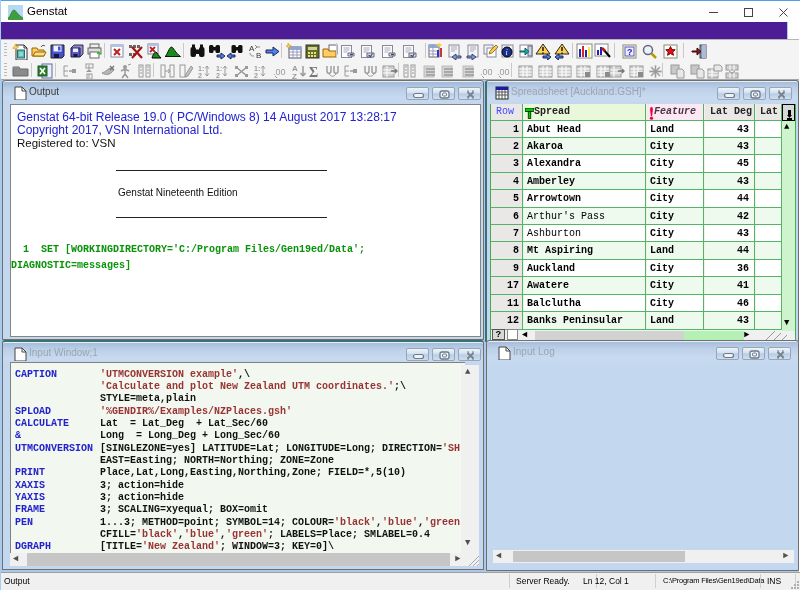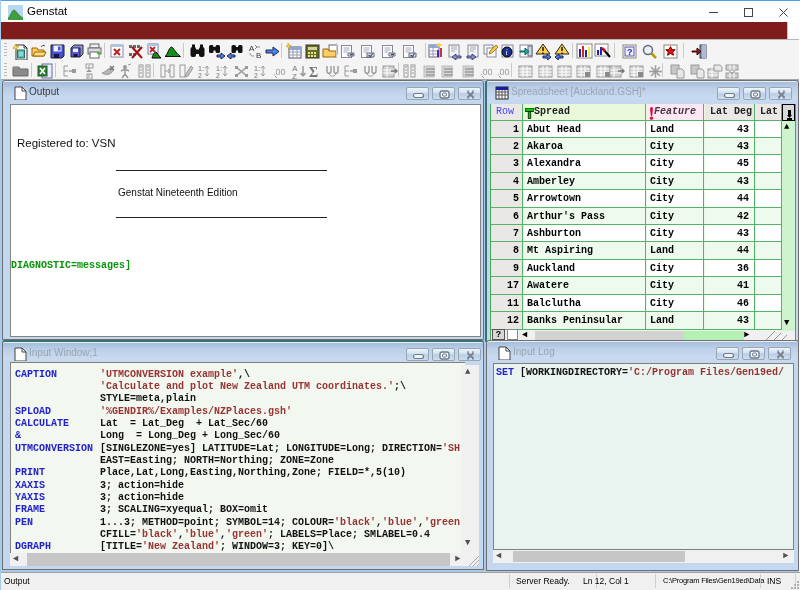--- a/index.html
+++ b/index.html
@@ -1,16 +1,16 @@
 <!DOCTYPE html>
 <html><head><meta charset="utf-8"><style>
 *{margin:0;padding:0;box-sizing:border-box}
 html,body{width:800px;height:590px;overflow:hidden}
 body{font-family:"Liberation Sans",sans-serif;background:#fff;position:relative}
-#app{position:absolute;left:0;top:0;width:788px;height:590px;background:#7f1d1d;
+#app{position:absolute;left:0;top:0;width:788px;height:590px;background:#4c1d95;
  border-left:1px solid #a5cdf0;border-right:1px solid #a5cdf0}
 #topline{position:absolute;left:0;top:0;width:800px;height:1px;background:#4e9fe8;z-index:50}
 
 #titlebar{position:absolute;left:0;top:1px;width:798px;height:21px;background:#ffffff}
 #tb-logo{position:absolute;left:7px;top:4px;width:15px;height:15px}
 #tb-title{position:absolute;left:26px;top:4px;font-size:11.5px;color:#000}
 .wbtn{position:absolute;top:0;width:12px;height:22px;color:#222}
 
 #menubar{position:absolute;left:0;top:22px;width:798px;height:17px;background:#ffffff;font-size:9px;letter-spacing:-0.1px;color:#111}
 #menubar span{position:absolute;top:4px}
@@ -490,24 +490,27 @@
             </svg>
           </div>
           <div class="btn" style="left:455px">
             <svg width="23" height="13">
               <path d="M8.5 4l6 5.5M14.5 4l-6 5.5" stroke="#78828e" stroke-width="1.9"></path>
               <path d="M8 3h2M13 3h2M8 10h2M13 10h2" stroke="#78828e" stroke-width="1"></path>
             </svg>
           </div>
         </div>
 <div class="cont" style="left:7px;top:23px;width:471px;height:233px;overflow:hidden">
+<div style="position:absolute;left:6px;top:5px;color:#2121d1;font-size:12px;white-space:pre">Genstat 64-bit Release 19.0 ( PC/Windows 8) 14 August 2017 13:28:17</div>
+<div style="position:absolute;left:6px;top:18px;color:#2121d1;font-size:12px">Copyright 2017, VSN International Ltd.</div>
 <div style="position:absolute;left:6px;top:32px;color:#111;font-size:11.5px">Registered to: VSN</div>
 <div style="position:absolute;left:105px;top:65px;width:211px;height:1px;background:#222"></div>
 <div style="position:absolute;left:107px;top:82px;color:#111;font-size:10px">Genstat Nineteenth Edition</div>
 <div style="position:absolute;left:105px;top:112px;width:211px;height:1px;background:#222"></div>
+<div class="mono" style="position:absolute;left:0px;top:138.5px;color:#089408;font-size:10px;font-weight:bold;white-space:pre">  1  SET [WORKINGDIRECTORY='C:/Program Files/Gen19ed/Data';</div>
 <div class="mono" style="position:absolute;left:0px;top:154.5px;color:#089408;font-size:10px;font-weight:bold;white-space:pre">DIAGNOSTIC=messages]</div>
 </div>
 </div>
       <div class="win" style="left:484px;top:0px;width:314px;height:262px;border-left:2px solid #3a7171">
 <div class="ticon" style="left:8px"><svg width="14" height="14" viewBox="0 0 14 14">
             <rect x="1" y="1" width="12" height="12" fill="#fff" stroke="#222"></rect>
             <rect x="1" y="1" width="12" height="3" fill="#1a1aa6"></rect>
             <path d="M1 6h12M1 9h12M4 4v9M7 4v9M10 4v9" stroke="#555"></path>
           </svg></div>
         <div class="ttext" style="left:24px">Spreadsheet [Auckland.GSH]*</div>
@@ -604,32 +607,32 @@
 <div style="position:absolute;left:156px;top:0;width:57px;height:100%;background:#ffffff;border-right:1px solid #55b365"></div>
 <div class="mono" style="position:absolute;left:159px;top:3px;font-size:10px;font-weight:bold;color:#000">City</div>
 <div style="position:absolute;left:214px;top:0;width:50px;height:100%;background:#ffffff;border-right:1px solid #55b365"></div>
 <div class="mono" style="position:absolute;left:246px;top:3px;font-size:10px;font-weight:bold;color:#000">44</div>
 <div style="position:absolute;left:265px;top:0;width:26px;height:100%;background:#ffffff;border-right:1px solid #55b365"></div>
 </div>
         <div style="position:absolute;left:4px;top:126.6px;width:304px;height:17.42px;border-bottom:1px solid #55b365">
 <div style="position:absolute;left:0;top:0;width:32px;height:100%;background:#eae8e7;border-right:1px solid #55b365"></div>
 <div class="mono" style="position:absolute;right:276px;top:3px;font-size:10px;font-weight:bold;color:#000">6</div>
 <div style="position:absolute;left:33px;top:0;width:122px;height:100%;background:#eefaee;border-right:1px solid #55b365"></div>
-<div class="mono" style="position:absolute;left:36px;top:3px;font-size:10px;font-weight:bold;color:#000">Arthur's Pass</div>
+<div class="mono" style="position:absolute;left:36px;top:3px;font-size:10px;font-weight:normal;color:#000">Arthur's Pass</div>
 <div style="position:absolute;left:156px;top:0;width:57px;height:100%;background:#eefaee;border-right:1px solid #55b365"></div>
 <div class="mono" style="position:absolute;left:159px;top:3px;font-size:10px;font-weight:bold;color:#000">City</div>
 <div style="position:absolute;left:214px;top:0;width:50px;height:100%;background:#eefaee;border-right:1px solid #55b365"></div>
 <div class="mono" style="position:absolute;left:246px;top:3px;font-size:10px;font-weight:bold;color:#000">42</div>
 <div style="position:absolute;left:265px;top:0;width:26px;height:100%;background:#eefaee;border-right:1px solid #55b365"></div>
 </div>
         <div style="position:absolute;left:4px;top:144.0px;width:304px;height:17.42px;border-bottom:1px solid #55b365">
 <div style="position:absolute;left:0;top:0;width:32px;height:100%;background:#eae8e7;border-right:1px solid #55b365"></div>
 <div class="mono" style="position:absolute;right:276px;top:3px;font-size:10px;font-weight:bold;color:#000">7</div>
 <div style="position:absolute;left:33px;top:0;width:122px;height:100%;background:#ffffff;border-right:1px solid #55b365"></div>
-<div class="mono" style="position:absolute;left:36px;top:3px;font-size:10px;font-weight:bold;color:#000">Ashburton</div>
+<div class="mono" style="position:absolute;left:36px;top:3px;font-size:10px;font-weight:normal;color:#000">Ashburton</div>
 <div style="position:absolute;left:156px;top:0;width:57px;height:100%;background:#ffffff;border-right:1px solid #55b365"></div>
 <div class="mono" style="position:absolute;left:159px;top:3px;font-size:10px;font-weight:bold;color:#000">City</div>
 <div style="position:absolute;left:214px;top:0;width:50px;height:100%;background:#ffffff;border-right:1px solid #55b365"></div>
 <div class="mono" style="position:absolute;left:246px;top:3px;font-size:10px;font-weight:bold;color:#000">43</div>
 <div style="position:absolute;left:265px;top:0;width:26px;height:100%;background:#ffffff;border-right:1px solid #55b365"></div>
 </div>
         <div style="position:absolute;left:4px;top:161.4px;width:304px;height:17.42px;border-bottom:1px solid #55b365">
 <div style="position:absolute;left:0;top:0;width:32px;height:100%;background:#eae8e7;border-right:1px solid #55b365"></div>
 <div class="mono" style="position:absolute;right:276px;top:3px;font-size:10px;font-weight:bold;color:#000">8</div>
 <div style="position:absolute;left:33px;top:0;width:122px;height:100%;background:#eefaee;border-right:1px solid #55b365"></div>
@@ -763,21 +766,20 @@
               <rect x="9.5" y="5" width="4" height="3" rx="1" fill="none" stroke="#6f7b89"></rect>
             </svg>
           </div>
           <div class="btn" style="left:281px">
             <svg width="23" height="13">
               <path d="M8.5 4l6 5.5M14.5 4l-6 5.5" stroke="#78828e" stroke-width="1.9"></path>
               <path d="M8 3h2M13 3h2M8 10h2M13 10h2" stroke="#78828e" stroke-width="1"></path>
             </svg>
           </div>
         </div>
-<div class="cont mono" style="left:6px;top:22px;width:301px;height:187px;background:#e9f4f1;border:1px solid #808080;font-size:10px;white-space:pre;overflow:hidden"><span style="position:absolute;left:2px;top:3px;font-weight:bold"><span style="color:#2222cc">SET</span> <span style="color:#111">[WORKINGDIRECTORY=</span><span style="color:#993333">'C:/Program Files/Gen19ed/</span></span></div>
         <div class="sb" style="left:6px;top:209px;width:301px;height:13px">
 <div class="sbarrow mono" style="left:3px;top:1px;font-size:9px">◄</div>
 <div class="sbthumb" style="left:20px;top:1px;width:172px;height:11px"></div>
 <div class="sbarrow mono" style="left:290px;top:1px;font-size:9px">►</div>
 </div>
 </div>
     </div>
 <div id="status">
 <div style="position:absolute;left:0;top:0;width:800px;height:1px;background:#9f9f9f"></div>
 <div class="st" style="left:3px">Output</div>

